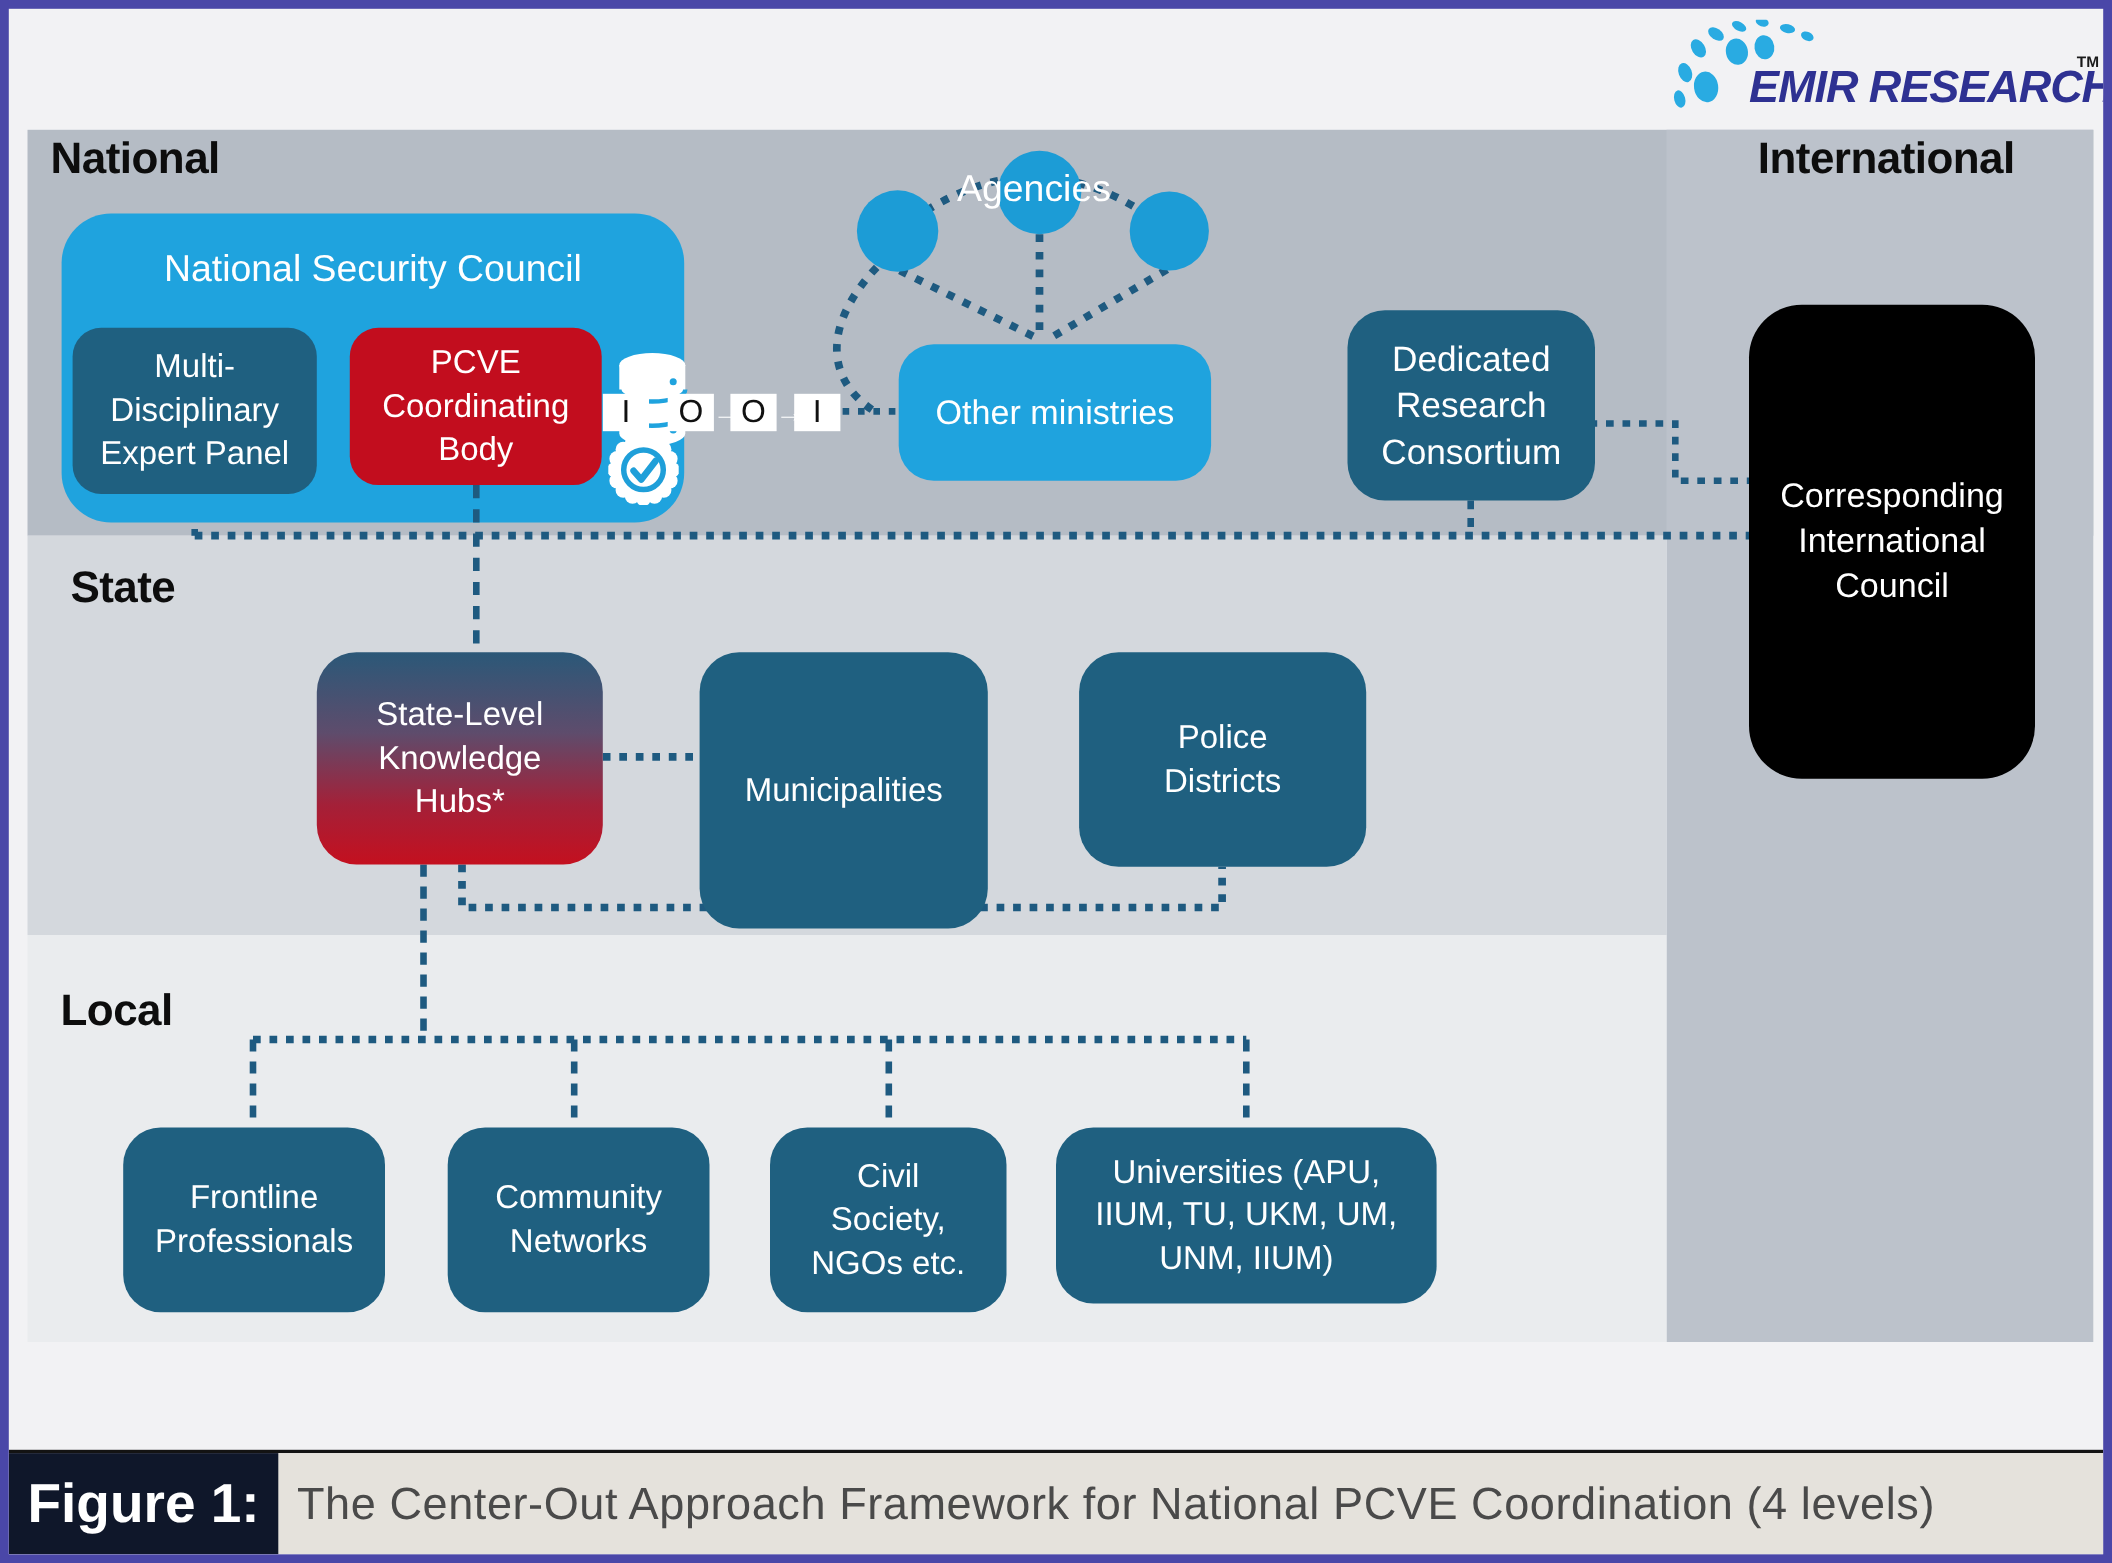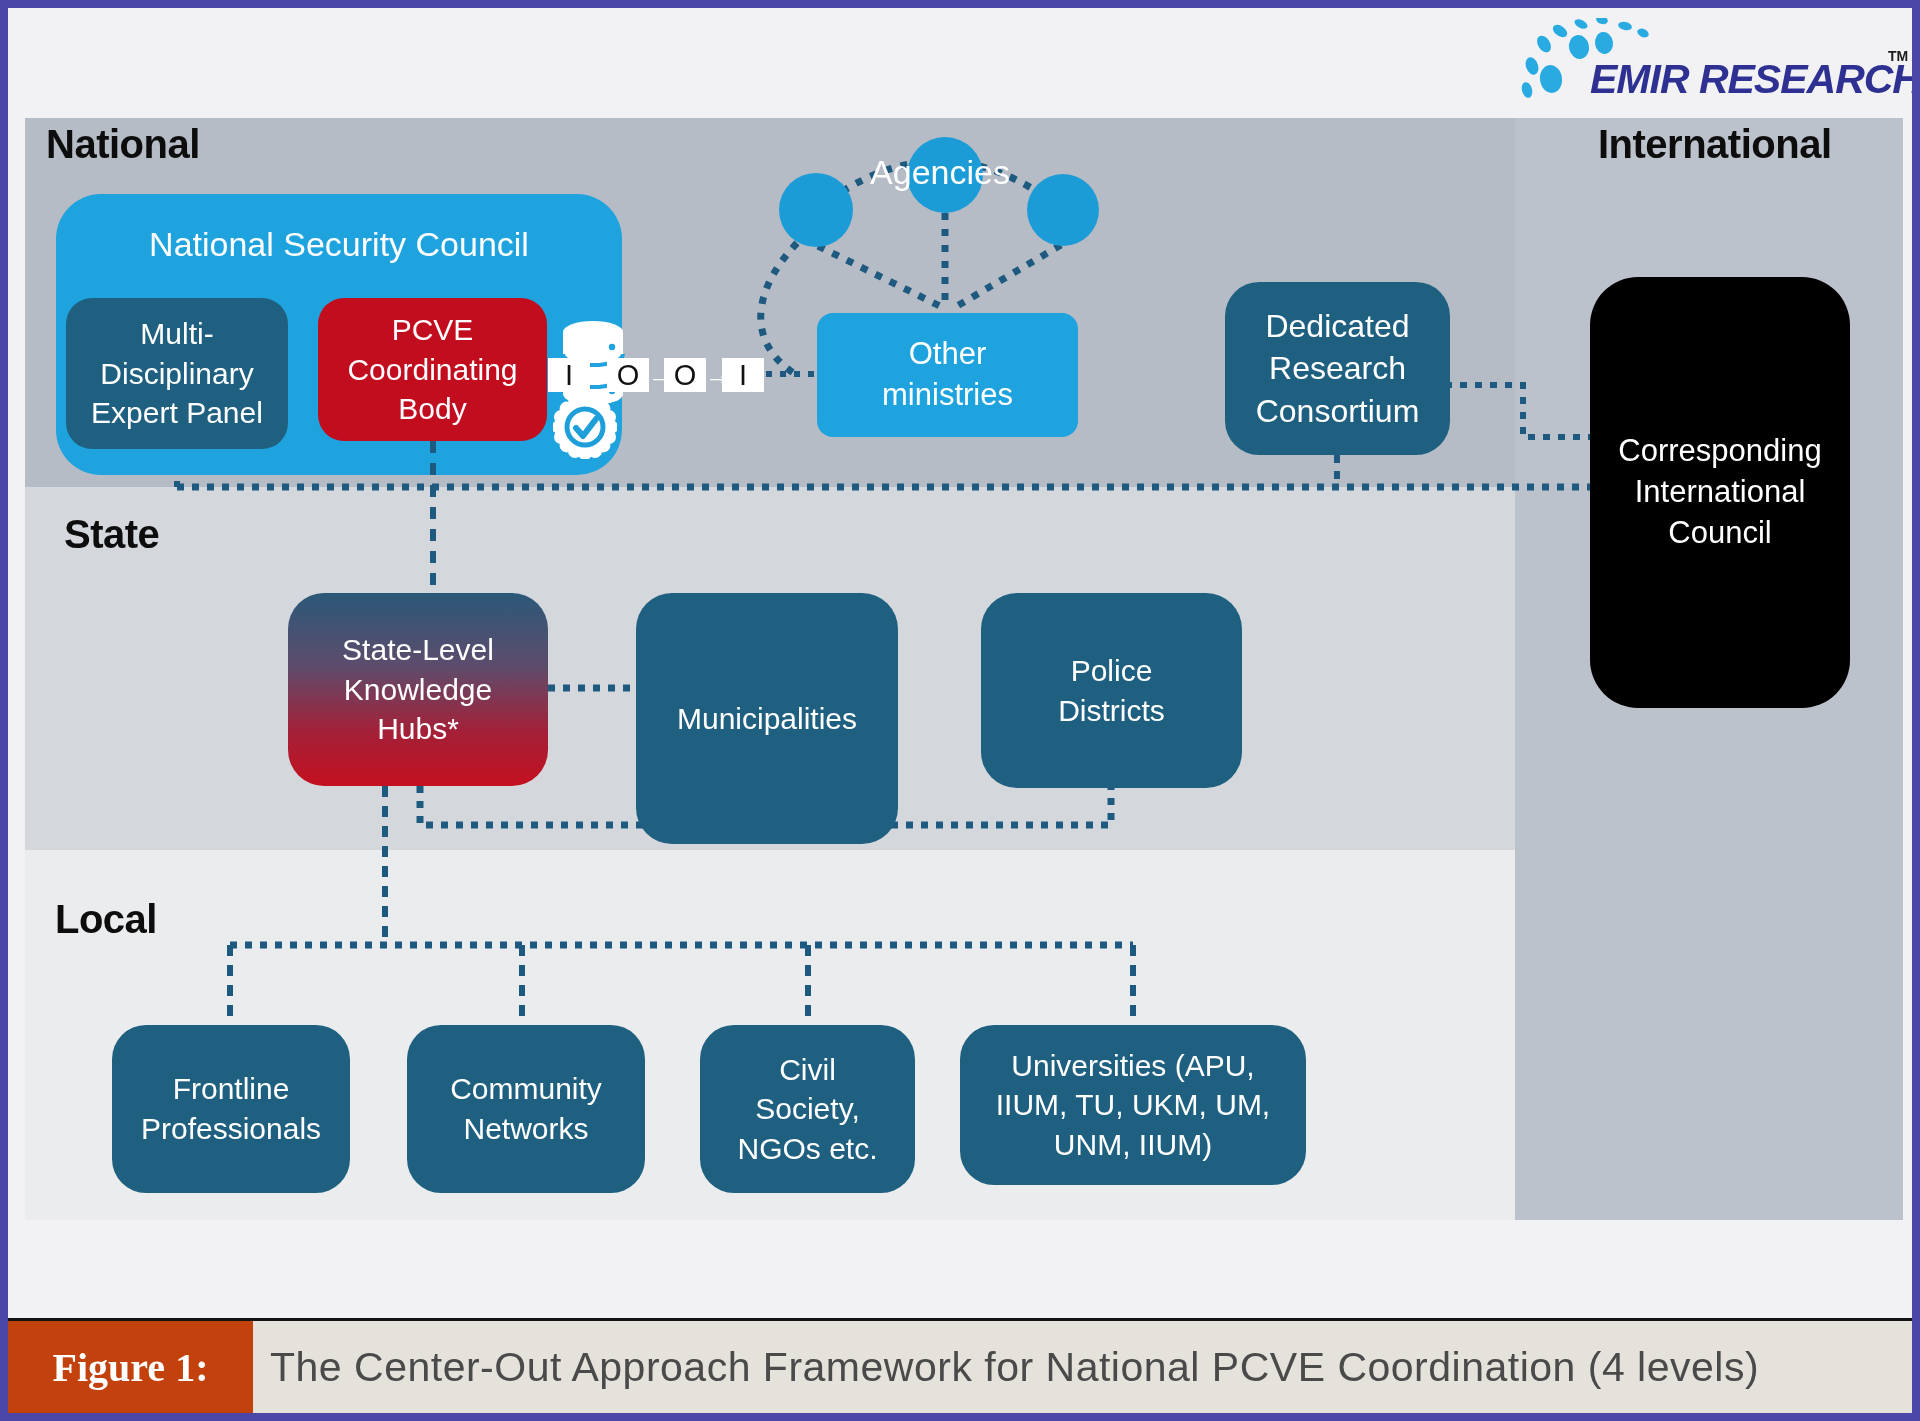--- a/index.html
+++ b/index.html
@@ -39,22 +39,22 @@
   .logo-text{
     position:absolute;font-size:41px;font-weight:800;font-style:italic;
     color:#2E3192;letter-spacing:-1px;white-space:nowrap;
   }
   .logo-tm{position:absolute;font-size:14px;font-weight:600;color:#1a1a1a;}
   .footnote{
     position:absolute;font-size:34px;font-weight:300;color:#1c1c1c;letter-spacing:0.5px;
   }
   .caption-bar{position:absolute;background:#E5E2DC;}
   .figure-box{
-    position:absolute;background:#c2410c;display:flex;align-items:center;justify-content:center;
-    color:#ffffff;font-size:40px;font-weight:700;font-family:Liberation Serif, serif;
+    position:absolute;background:#0f172a;display:flex;align-items:center;justify-content:center;
+    color:#ffffff;font-size:50px;font-weight:700;
   }
   .caption-text{
     position:absolute;display:flex;align-items:center;
     font-size:41px;font-weight:300;color:#4a4a4a;letter-spacing:0.5px;white-space:nowrap;
   }
   .rule{position:absolute;background:#131313;}
   svg.wires{position:absolute;left:0;top:0;pointer-events:none;}
 </style>
 </head>
 <body>
@@ -154,21 +154,21 @@
   <div class="io-arrow" style="left:640px;top:352px;">→</div>
   <div class="io-box" style="left:656px;top:350px;">O</div>
   <div class="io-arrow" style="left:697px;top:352px;">→</div>
   <div class="io-box" style="left:714px;top:350px;">I</div>
 
   <div class="circle" style="left:771px;top:165px;width:74px;height:74px;"></div>
   <div class="circle" style="left:899px;top:129px;width:76px;height:76px;"></div>
   <div class="circle" style="left:1019px;top:166px;width:72px;height:72px;"></div>
   <div class="node" style="left:812px;top:140px;width:240px;height:48px;font-size:34px;">Agencies</div>
 
-  <div class="node blue" style="left:809px;top:305px;width:261px;height:124px;border-radius:16px;font-size:31px;padding:0 30px;box-sizing:border-box;">Other ministries</div>
+  <div class="node blue" style="left:809px;top:305px;width:284px;height:124px;border-radius:32px;font-size:31px;padding:0 30px;box-sizing:border-box;">Other ministries</div>
 
   <div class="node teal" style="left:1217px;top:274px;width:225px;height:173px;border-radius:34px;font-size:32px;padding:0 20px;box-sizing:border-box;">Dedicated Research Consortium</div>
 
   <div class="node blk" style="left:1582px;top:269px;width:260px;height:431px;border-radius:48px;font-size:31px;padding:0 18px;box-sizing:border-box;">Corresponding International Council</div>
 
   <div class="node hubs" style="left:280px;top:585px;width:260px;height:193px;border-radius:36px;font-size:30px;padding:0 40px;box-sizing:border-box;">State-Level Knowledge Hubs*</div>
   <div class="node teal" style="left:628px;top:585px;width:262px;height:251px;border-radius:36px;font-size:30px;">Municipalities</div>
   <div class="node teal" style="left:973px;top:585px;width:261px;height:195px;border-radius:36px;font-size:30px;padding:0 60px;box-sizing:border-box;">Police Districts</div>
 
   <div class="node teal" style="left:104px;top:1017px;width:238px;height:168px;border-radius:34px;font-size:30px;padding:0 20px;box-sizing:border-box;">Frontline Professionals</div>

